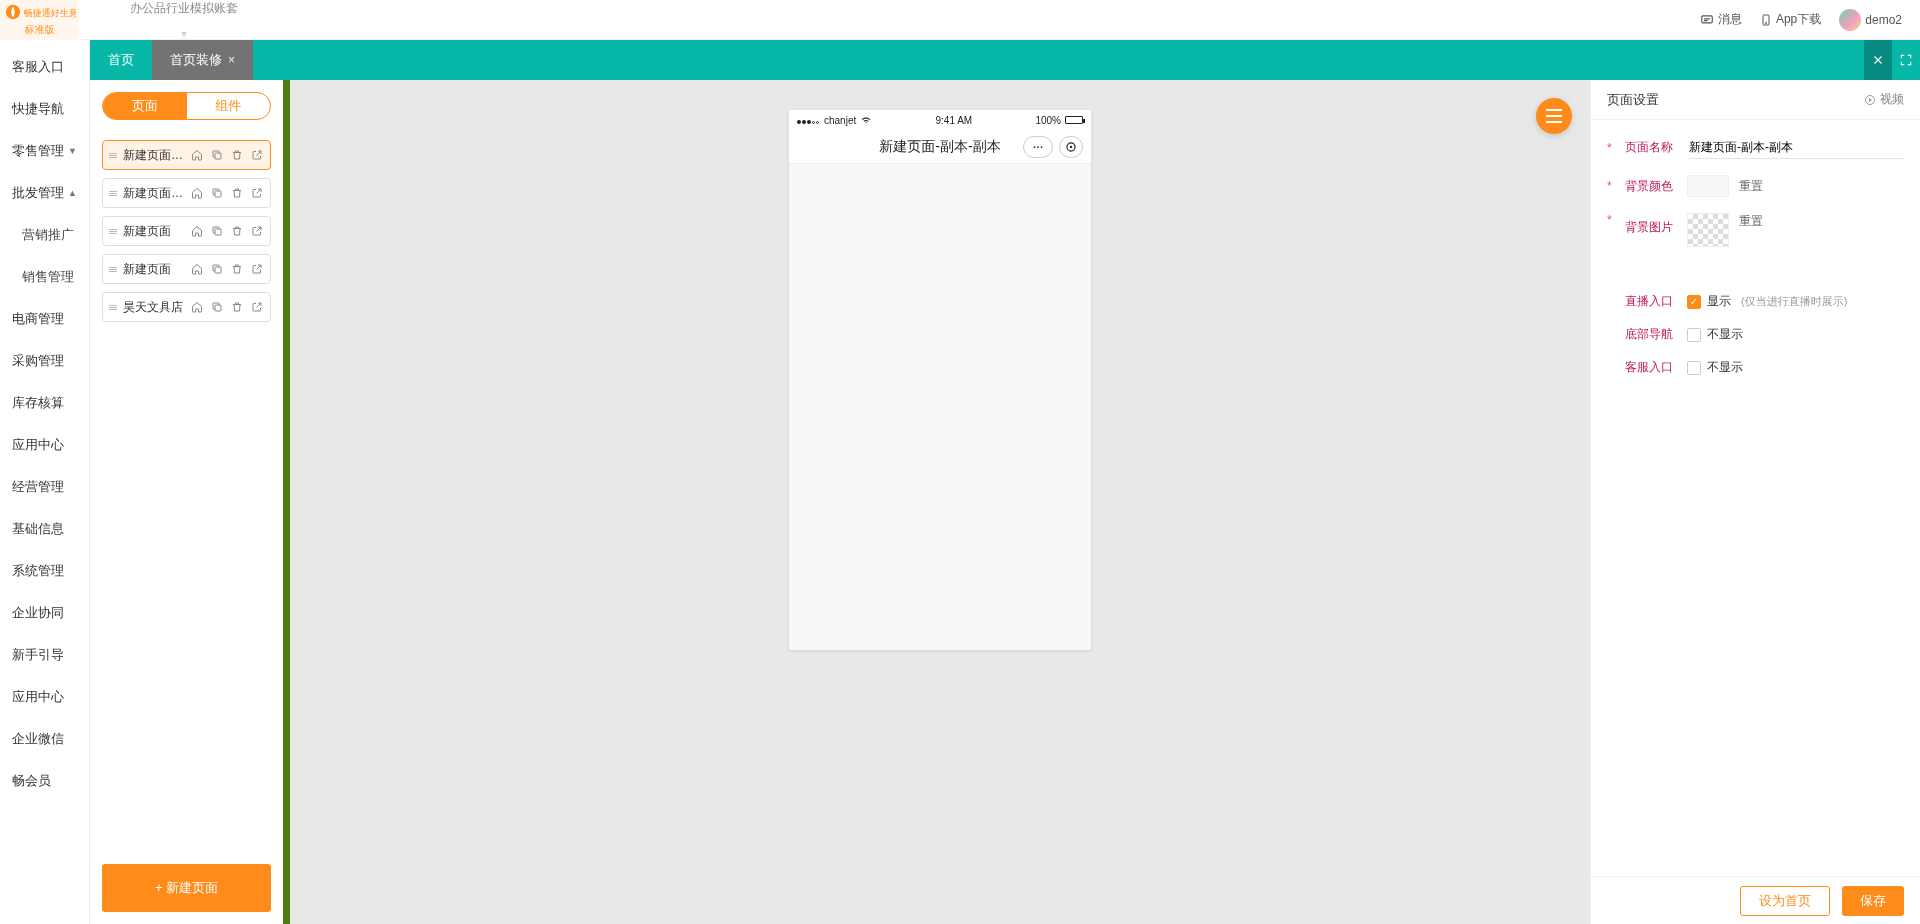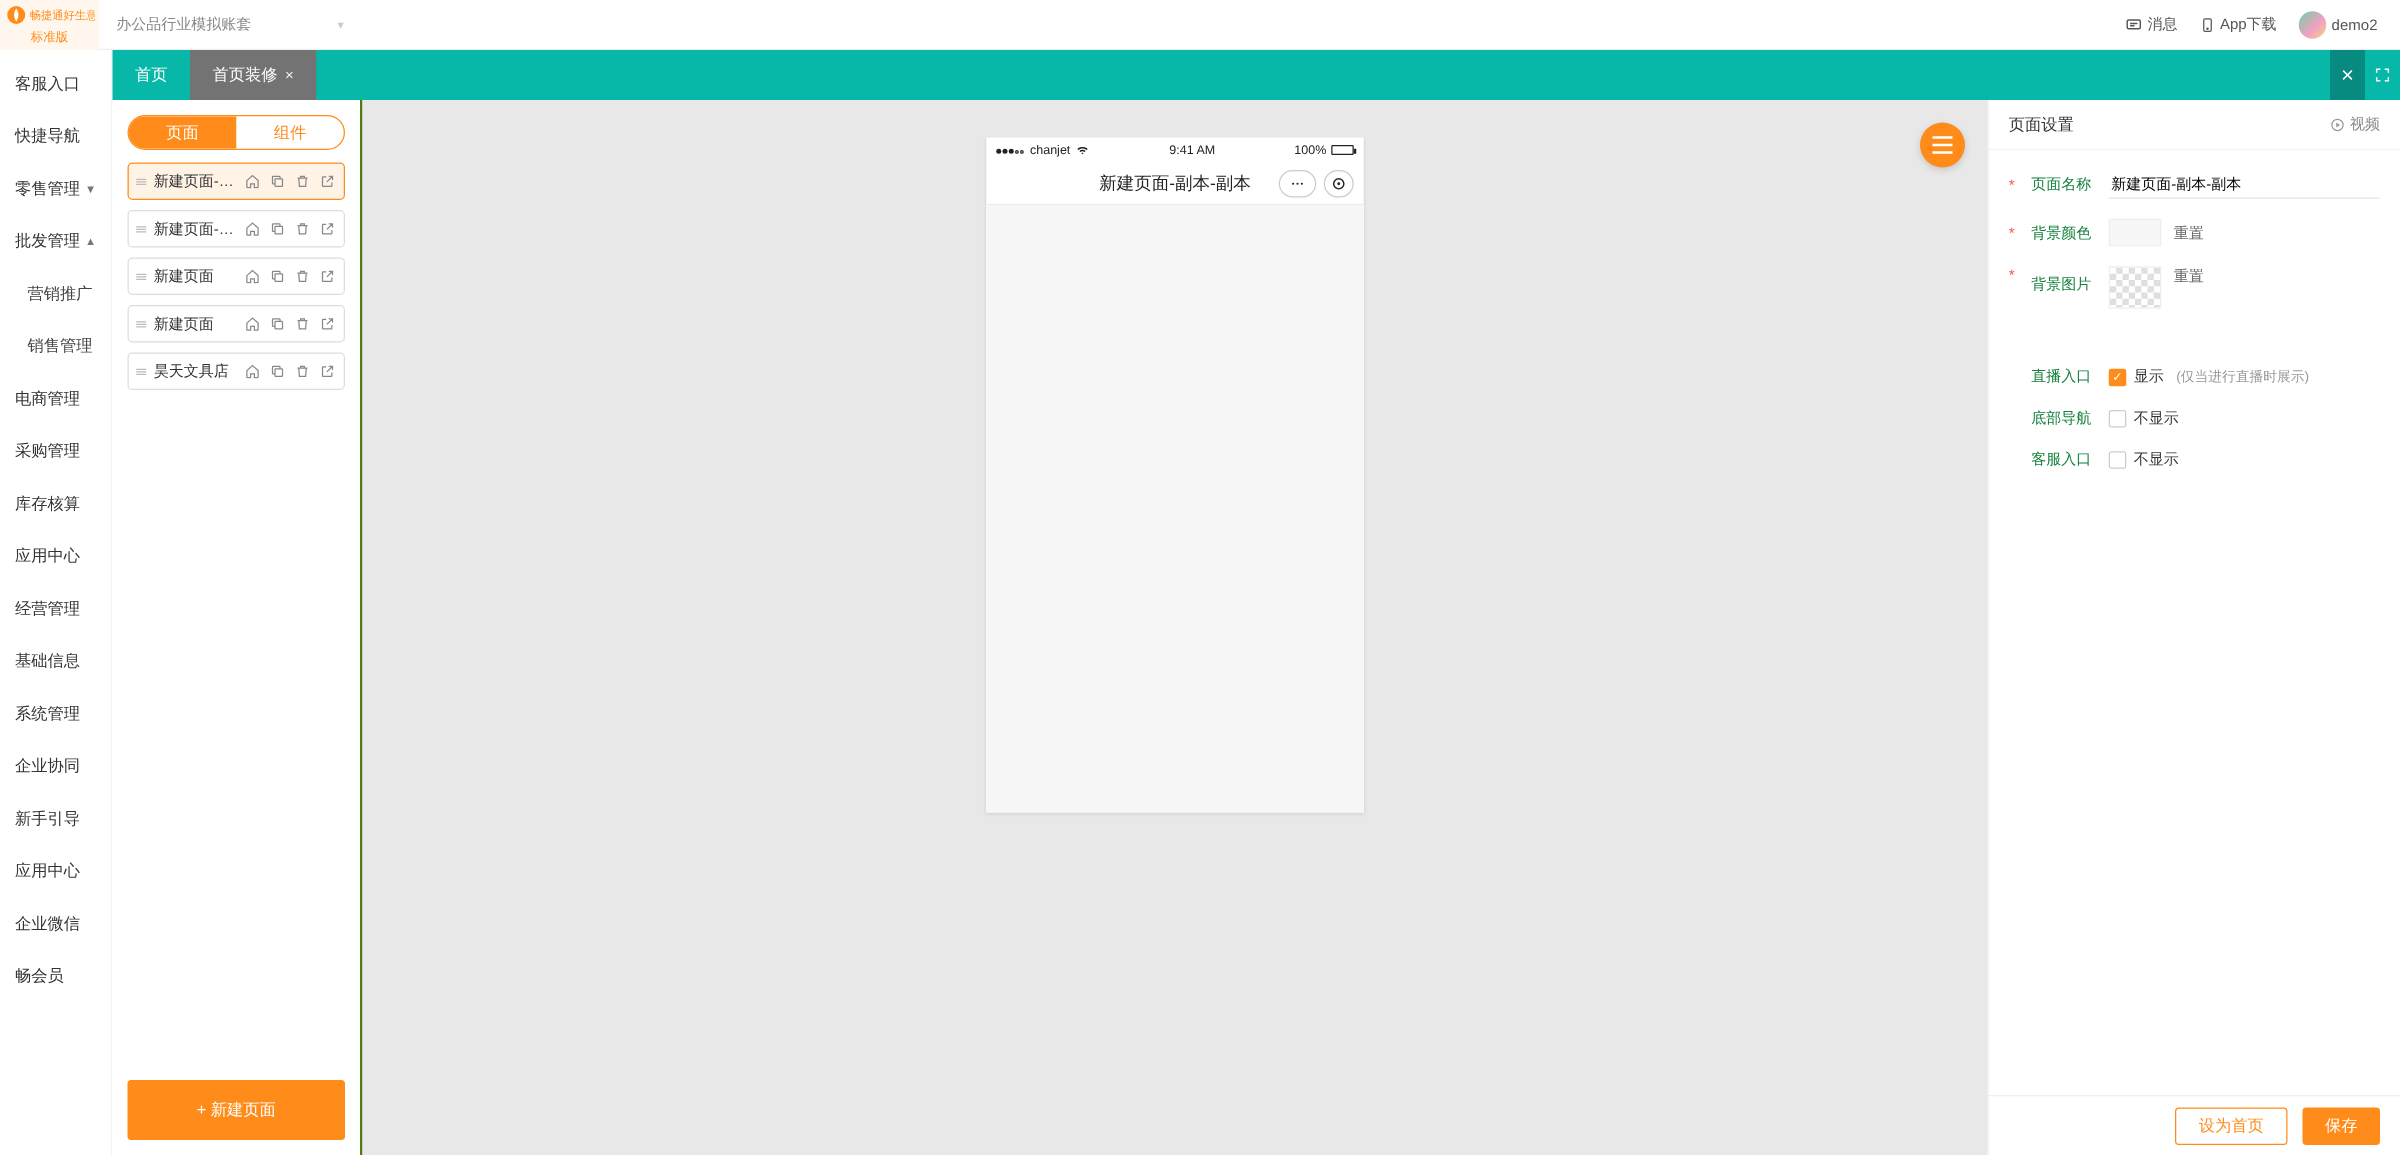--- a/index.html
+++ b/index.html
@@ -3,21 +3,21 @@
 <meta charset="utf-8">
 <style>
 * { box-sizing: border-box; margin: 0; padding: 0; }
 body { font-family: "Helvetica Neue", Arial, "PingFang SC", "Microsoft YaHei", sans-serif; font-size: 12px; color: #333; background: #fff; overflow: hidden; }
 
 
 .topbar { display: flex; align-items: center; height: 40px; border-bottom: 1px solid #eee; }
 .logo-box { width: 79px; height: 40px; background: #FFF6EE; display: flex; flex-direction: column; align-items: center; justify-content: center; }
 .logo-svg { height: 18px; }
 .logo-sub { font-size: 10px; color: #FF8C1A; margin-top: 2px;}
-.account-sel { display: flex; align-items: center; color: #888; font-size: 12px; padding: 0 14px; height: 100%; width: 210px; justify-content: space-between; }
+.account-sel { display: flex; align-items: center; color: #888; font-size: 12px; padding: 0 14px; height: 100%; width: 210px; justify-content: space-between; flex-direction: column; }
 .account-sel .chev { color: #ccc; font-size: 10px;}
 .top-right { margin-left: auto; display: flex; align-items: center; gap: 18px; padding-right: 18px; height: 100%; }
 .top-item { display: flex; align-items: center; gap: 4px; font-size: 12px; color: #555; cursor: pointer;}
 .avatar { width: 22px; height: 22px; border-radius: 50%; background: linear-gradient(135deg,#6fd0a8,#f2a0c2 60%, #f7d77b); }
 .icon { display:inline-flex; align-items:center; justify-content:center; }
 
 
 .shell { display: flex; height: calc(100vh - 40px); }
 
 
@@ -36,21 +36,21 @@
 .tab .close { font-size: 12px; opacity: .9;}
 .tabbar-right { margin-left: auto; display: flex; align-items: center; }
 .tabbar-btn { width: 28px; height: 40px; display:flex; align-items:center; justify-content:center; cursor:pointer;}
 .tabbar-btn.dark { background: #078B80; }
 .tabbar-btn svg { width:14px; height:14px; }
 
 
 .workspace { flex:1; display:flex; min-height:0; }
 
 
-.pagecol { width: 200px; background: #fff; display:flex; flex-direction:column; padding: 12px; gap:6px; border-right: 2px solid #4d7c0f; justify-content: space-between;}
+.pagecol { width: 200px; background: #fff; display:flex; flex-direction:column; padding: 12px; gap:16px; border-right: 7px solid #4d7c0f; justify-content: space-between;}
 .toggle { display:flex; border:1px solid #FF8C1A; border-radius: 14px; overflow:hidden; height:28px; }
 .toggle .opt { flex:1; display:flex; align-items:center; justify-content:center; font-size:13px; cursor:pointer; color:#FF8C1A; }
 .toggle .opt.active { background:#FF8C1A; color:#fff; }
 
 .pagelist { display:flex; flex-direction:column; gap:8px; margin-top:4px; flex:1; }
 .page-item { height:30px; border:1px solid #ddd; border-radius:4px; display:flex; align-items:center; padding:0 6px; gap:6px; font-size:12px; color:#333; cursor:pointer;}
 .page-item.active { border-color:#FF8C1A; background:#FFF3E6; }
 .page-item .drag { color:#bbb; font-size:11px; display:inline-flex; flex-direction:column; gap:1px; }
 .page-item .drag .line { width:8px; height:1px; background:#bbb; display:block;}
 .page-item .name { flex:1; white-space:nowrap; overflow:hidden; text-overflow:ellipsis; }
@@ -81,21 +81,21 @@
 .float-btn .bar { width:16px; height:2px; background:#fff; display:block; margin:2px 0;}
 
 
 .settings { width:330px; border-left:1px solid #eee; display:flex; flex-direction:column;}
 .settings-header { height:40px; display:flex; align-items:center; justify-content:space-between; padding:0 16px; border-bottom:1px solid #f2f2f2;}
 .settings-header .title { font-size:13px; color:#333;}
 .video-link { display:flex; align-items:center; gap:4px; font-size:12px; color:#888; cursor:pointer;}
 .settings-body { padding: 16px; display:flex; flex-direction:column; gap:16px; }
 .row { display:flex; align-items:center; gap:10px;}
 .row .star { color:#ff4d4f; font-size:12px; width:8px;}
-.row .label { width:52px; font-size:12px; color:#15803d;}
+.row .label { width:52px; font-size:12px; color:#be185d;}
 .row .input { flex:1; border:none; border-bottom:1px solid #e5e5e5; padding:4px 2px; font-size:12px; outline:none;}
 .swatch { width:42px; height:22px; background:#f7f7f7; border:1px solid #eee;}
 .checker { width:42px; height:34px; background-image: linear-gradient(45deg,#ddd 25%,transparent 25%),linear-gradient(-45deg,#ddd 25%,transparent 25%),linear-gradient(45deg,transparent 75%,#ddd 75%),linear-gradient(-45deg,transparent 75%,#ddd 75%); background-size:10px 10px; background-position:0 0,0 5px,5px -5px,-5px 0; border:1px solid #eee;}
 .link { color:#666; font-size:12px; cursor:pointer;}
 .row.align-top { align-items:flex-start;}
 .row.align-top .label { padding-top:6px;}
 
 .checkbox { display:flex; align-items:center; gap:6px; font-size:12px; color:#333;}
 .checkbox .box { width:14px; height:14px; border:1px solid #ccc; border-radius:2px; display:inline-flex; align-items:center; justify-content:center; background:#fff;}
 .checkbox.checked .box { background:#FF8C1A; border-color:#FF8C1A; color:#fff;}

